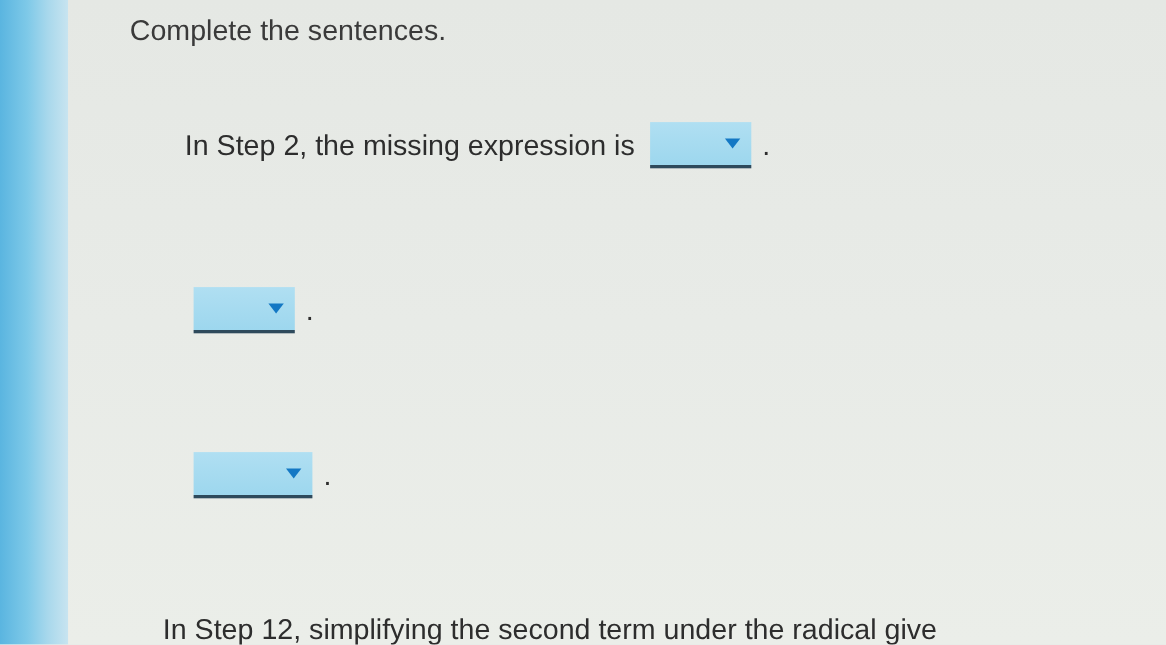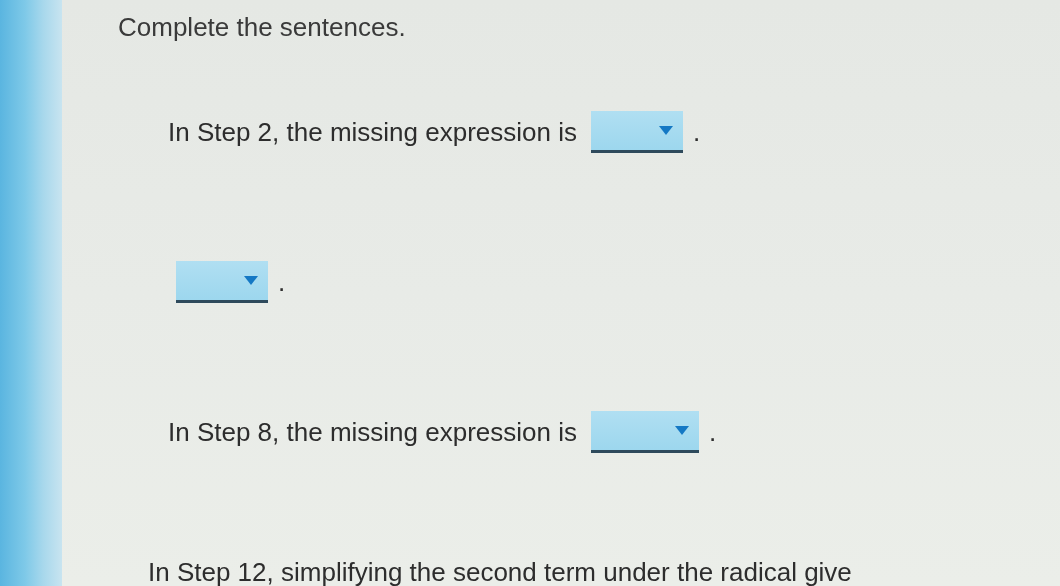--- a/index.html
+++ b/index.html
@@ -93,21 +93,20 @@
   </div>
 
   <div class="line">
     <span class="dropdown">
       <span class="chevron"></span>
     </span>
     <span class="period">.</span>
   </div>
 
   <div class="line">
-    <span>In Step 8, the missing expression is</span>
     <span class="dropdown wide">
       <span class="chevron"></span>
     </span>
     <span class="period">.</span>
   </div>
 
   <div class="line line-last">
     <span>In Step 12, simplifying the second term under the radical give</span>
   </div>
 </div>

